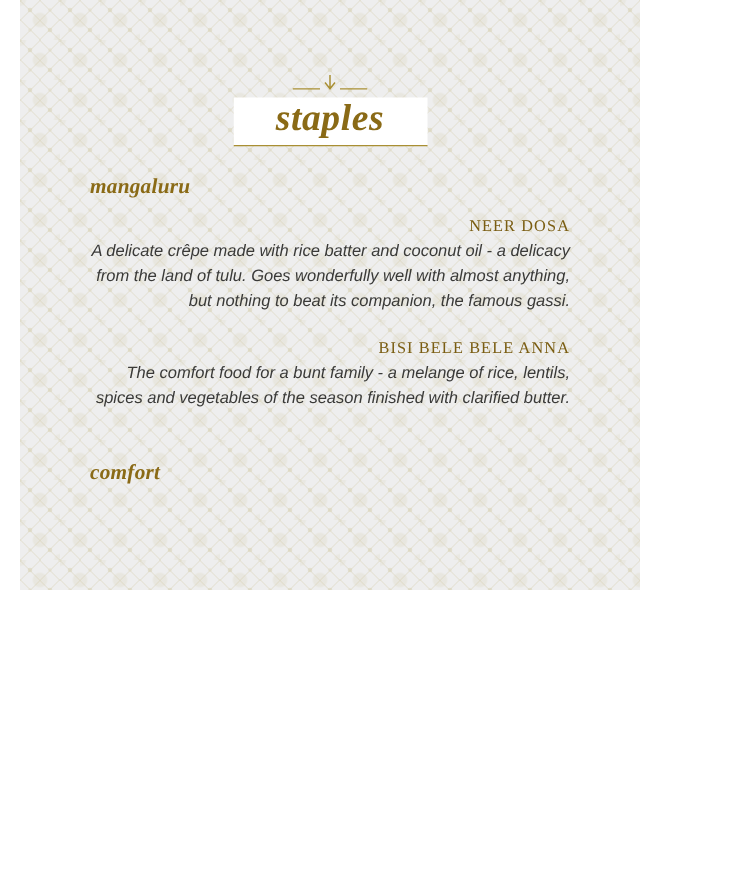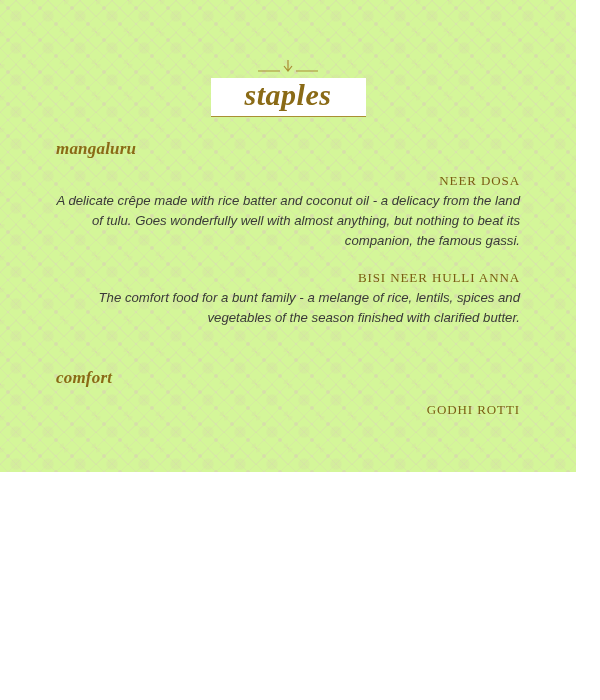--- a/index.html
+++ b/index.html
@@ -17,25 +17,25 @@
     position: relative;
     width: 600px;
     height: 700px;
     overflow: hidden;
     background: #ffffff;
   }
 
   
   .menu-panel {
     position: absolute;
-    left: 0;
+    left: 16px;
     top: 0;
-    width: 576px;
+    width: 496px;
     height: 472px;
-    background-color: #bef264;
+    background-color: #e5e5e5;
     overflow: hidden;
   }
 
   
   .pattern-layer {
     position: absolute;
     inset: 0;
     background-image:
       radial-gradient(circle at 8px 8px, rgba(196,186,140,0.55) 1.6px, rgba(196,186,140,0) 2.1px),
       radial-gradient(circle at 24px 24px, rgba(196,186,140,0.55) 1.6px, rgba(196,186,140,0) 2.1px),
@@ -177,30 +177,29 @@
 
         <div class="section">
           <h2 class="section-name">mangaluru</h2>
 
           <div class="dish">
             <h3 class="dish-name">NEER DOSA</h3>
             <p class="dish-desc">A delicate crêpe made with rice batter and coconut oil - a delicacy from the land of tulu. Goes wonderfully well with almost anything, but nothing to beat its companion, the famous gassi.</p>
           </div>
 
           <div class="dish">
-            <h3 class="dish-name">BISI NEER HULLI ANNA</h3>
+            <h3 class="dish-name">BISI BELE BELE ANNA</h3>
             <p class="dish-desc">The comfort food for a bunt family - a melange of rice, lentils, spices and vegetables of the season finished with clarified butter.</p>
           </div>
         </div>
 
         <div class="section">
           <h2 class="section-name">comfort</h2>
 
           <div class="dish">
-            <h3 class="dish-name">GODHI ROTTI</h3>
           </div>
         </div>
 
       </div>
     </div>
   </div>
 
   <div class="footer-blank"></div>
 </div>
 

